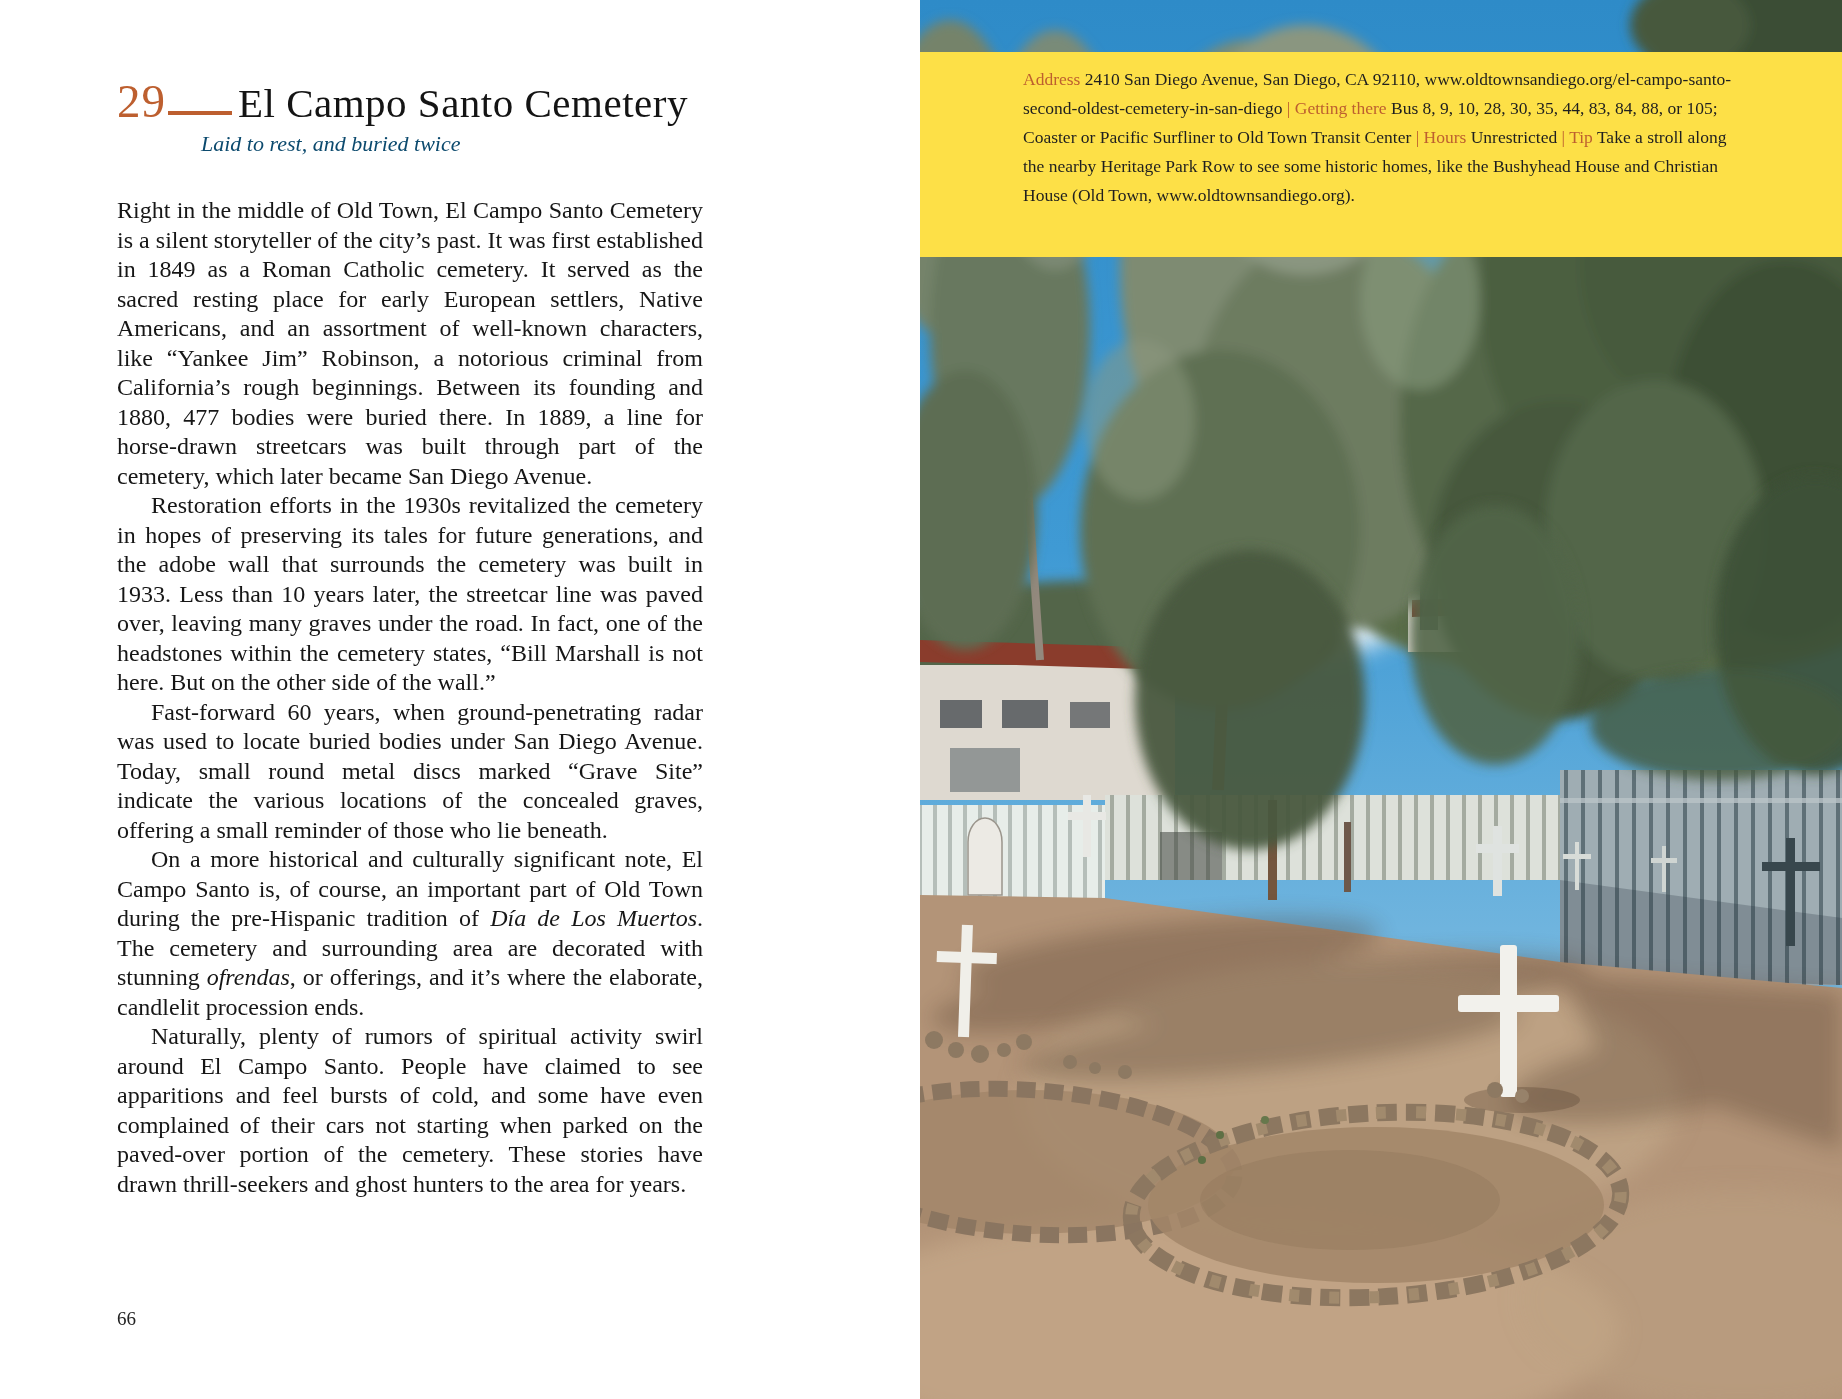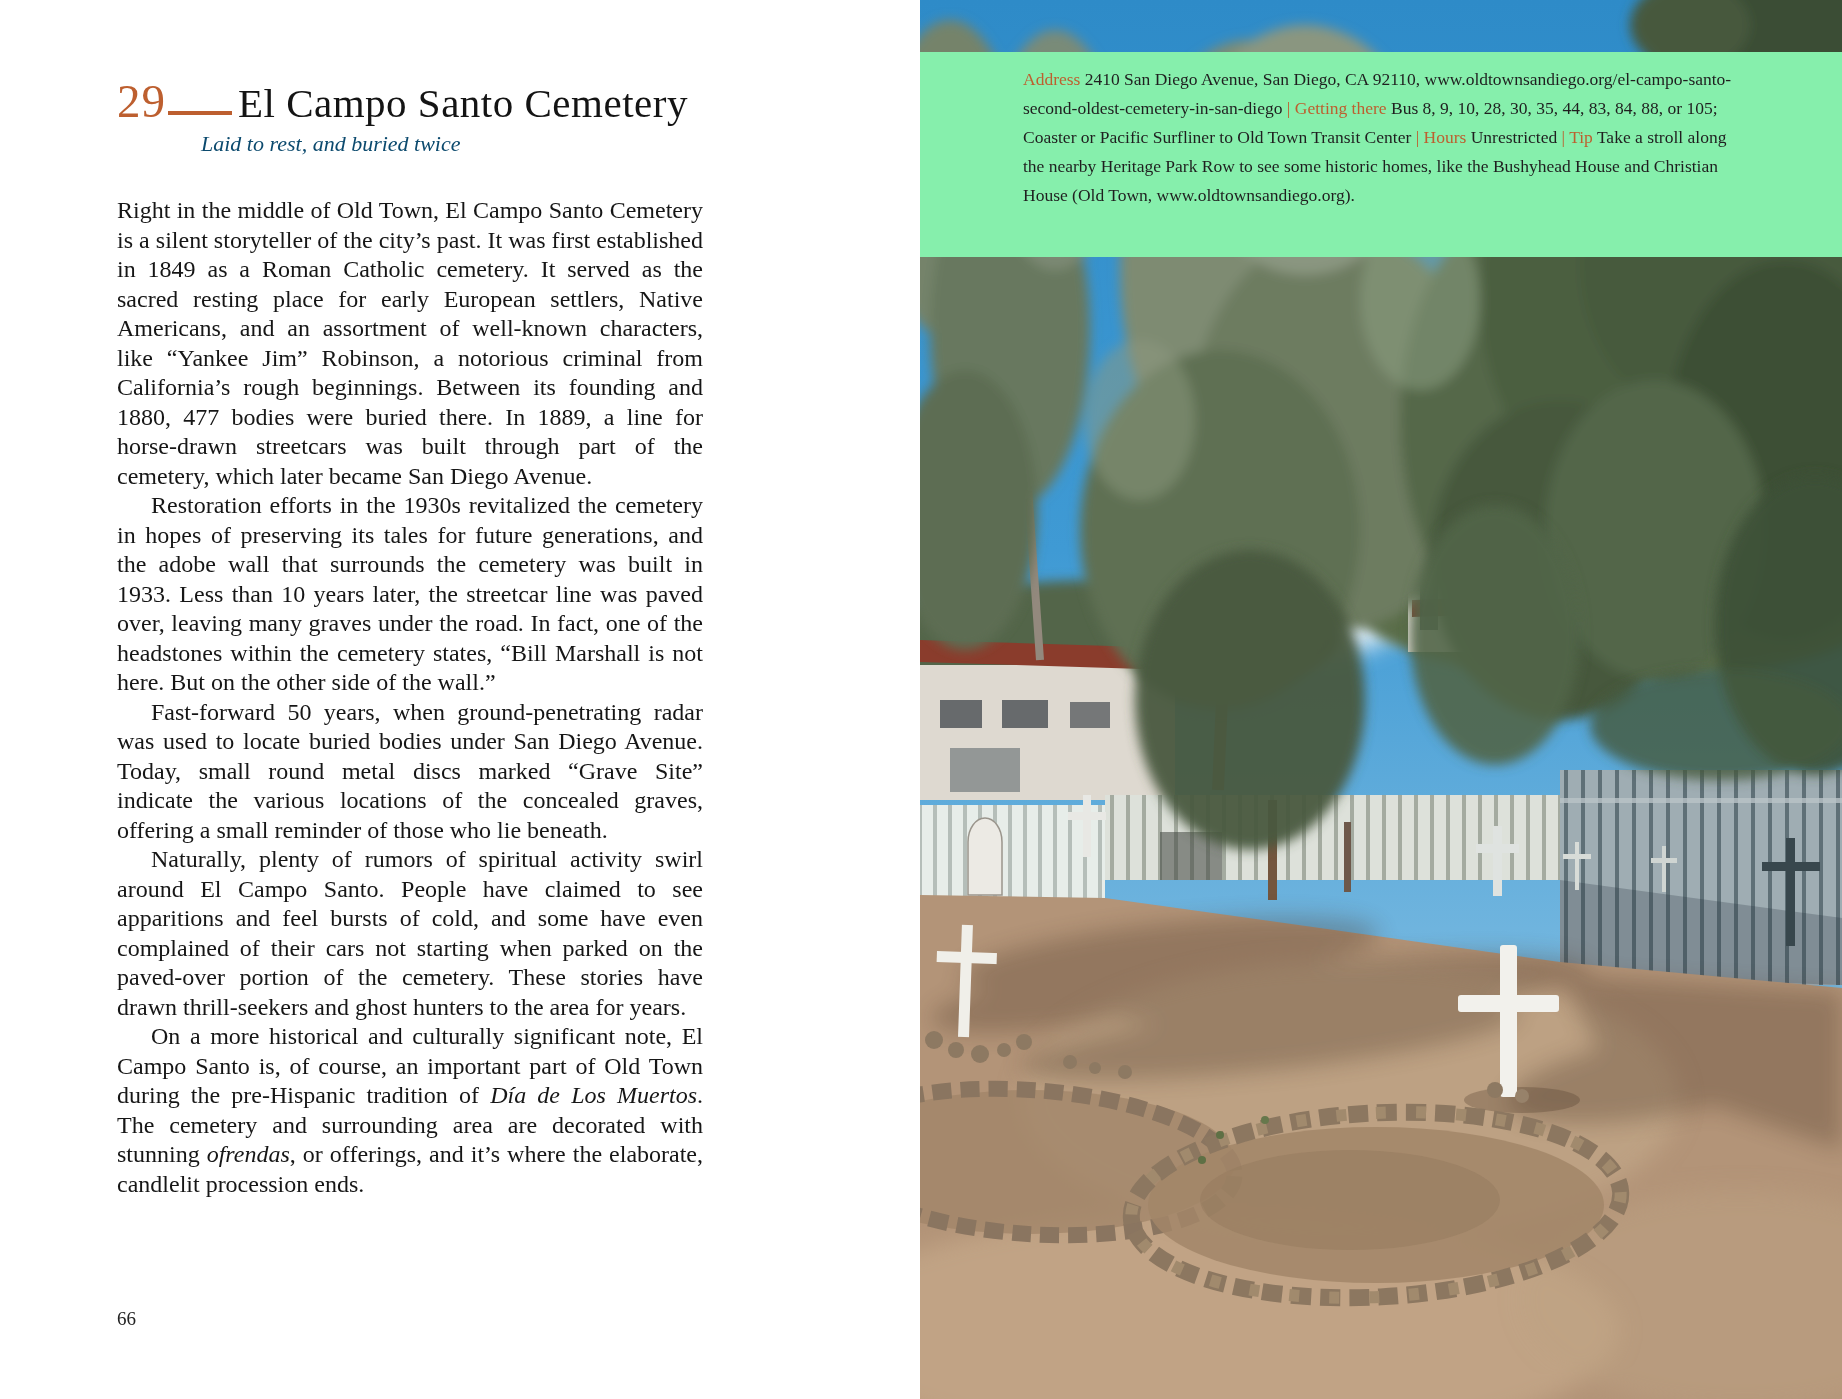--- a/index.html
+++ b/index.html
@@ -17,47 +17,47 @@
   .body-col{position:absolute;left:117px;top:196px;width:586px;
             font-size:24px;line-height:29.5px;text-align:justify;color:#161616;}
   .body-col p{margin:0;}
   .body-col p + p{text-indent:34px;}
   .ital{font-style:italic;}
   .page-num{position:absolute;left:117px;top:1308px;font-size:19px;color:#222;}
 
   
   .right-page{position:absolute;left:920px;top:0;width:922px;height:1399px;}
   .photo-svg{position:absolute;left:0;top:0;width:922px;height:1399px;display:block;}
-  .info-box{position:absolute;left:0;top:52px;width:922px;height:205px;background:#86efac;
+  .info-box{position:absolute;left:0;top:52px;width:922px;height:205px;background:#fde047;
             box-sizing:border-box;padding:13px 110px 0 103px;}
   .info-text{font-size:17.5px;line-height:29px;color:#1f1f1f;text-align:left;}
   .lbl{color:#bd5f2f;}
   .pipe{color:#bd5f2f;}
 </style>
 </head>
 <body>
 
 <div id="page">
 
   <div class="left-page">
     <div class="chapter-head">
       <span class="chapter-num">29</span><span class="chapter-rule"></span><span class="chapter-title">El Campo Santo Cemetery</span>
     </div>
     <div class="subtitle">Laid to rest, and buried twice</div>
 
     <div class="body-col">
       <p><span>Right in the middle of Old Town, El Campo Santo Cemetery is a silent storyteller of the city’s past. It was first established in 1849 as a Roman Catholic cemetery. It served as the sacred resting place for early European settlers, Native Americans, and an assortment of well-known characters, like “Yankee Jim” Robinson, a notorious criminal from California’s rough beginnings. Between its founding and 1880, 477 bodies were buried there. In 1889, a line for horse-drawn streetcars was built through part of the cemetery, which later became San Diego Avenue.</span></p>
       <p><span>Restoration efforts in the 1930s revitalized the cemetery in hopes of preserving its tales for future generations, and the adobe wall that surrounds the cemetery was built in 1933. Less than 10 years later, the streetcar line was paved over, leaving many graves under the road. In fact, one of the headstones within the cemetery states, “Bill Marshall is not here. But on the other side of the wall.”</span></p>
-      <p><span>Fast-forward 50 years, when ground-penetrating radar was used to locate buried bodies under San Diego Avenue. Today, small round metal discs marked “Grave Site” indicate the various locations of the concealed graves, offering a small reminder of those who lie beneath.</span></p>
-      <p><span>Naturally, plenty of rumors of spiritual activity swirl around El Campo Santo. People have claimed to see apparitions and feel bursts of cold, and some have even complained of their cars not starting when parked on the paved-over portion of the cemetery. These stories have drawn thrill-seekers and ghost hunters to the area for years.</span></p>
+      <p><span>Fast-forward 60 years, when ground-penetrating radar was used to locate buried bodies under San Diego Avenue. Today, small round metal discs marked “Grave Site” indicate the various locations of the concealed graves, offering a small reminder of those who lie beneath.</span></p>
       <p>
         <span>On a more historical and culturally significant note, El Campo Santo is, of course, an important part of Old Town during the pre-Hispanic tradition of</span>
         <span class="ital">Día de Los Muertos</span><span>. The cemetery and surrounding area are decorated with stunning</span>
         <span class="ital">ofrendas</span><span>, or offerings, and it’s where the elaborate, candlelit procession ends.</span>
       </p>
+      <p><span>Naturally, plenty of rumors of spiritual activity swirl around El Campo Santo. People have claimed to see apparitions and feel bursts of cold, and some have even complained of their cars not starting when parked on the paved-over portion of the cemetery. These stories have drawn thrill-seekers and ghost hunters to the area for years.</span></p>
     </div>
 
     <div class="page-num">66</div>
   </div>
 
   <div class="right-page">
 
     <svg class="photo-svg" viewBox="0 0 922 1399" preserveAspectRatio="none" aria-label="cemetery photo">
       <defs>
         <linearGradient id="skyG" x1="0" y1="0" x2="0" y2="1">

